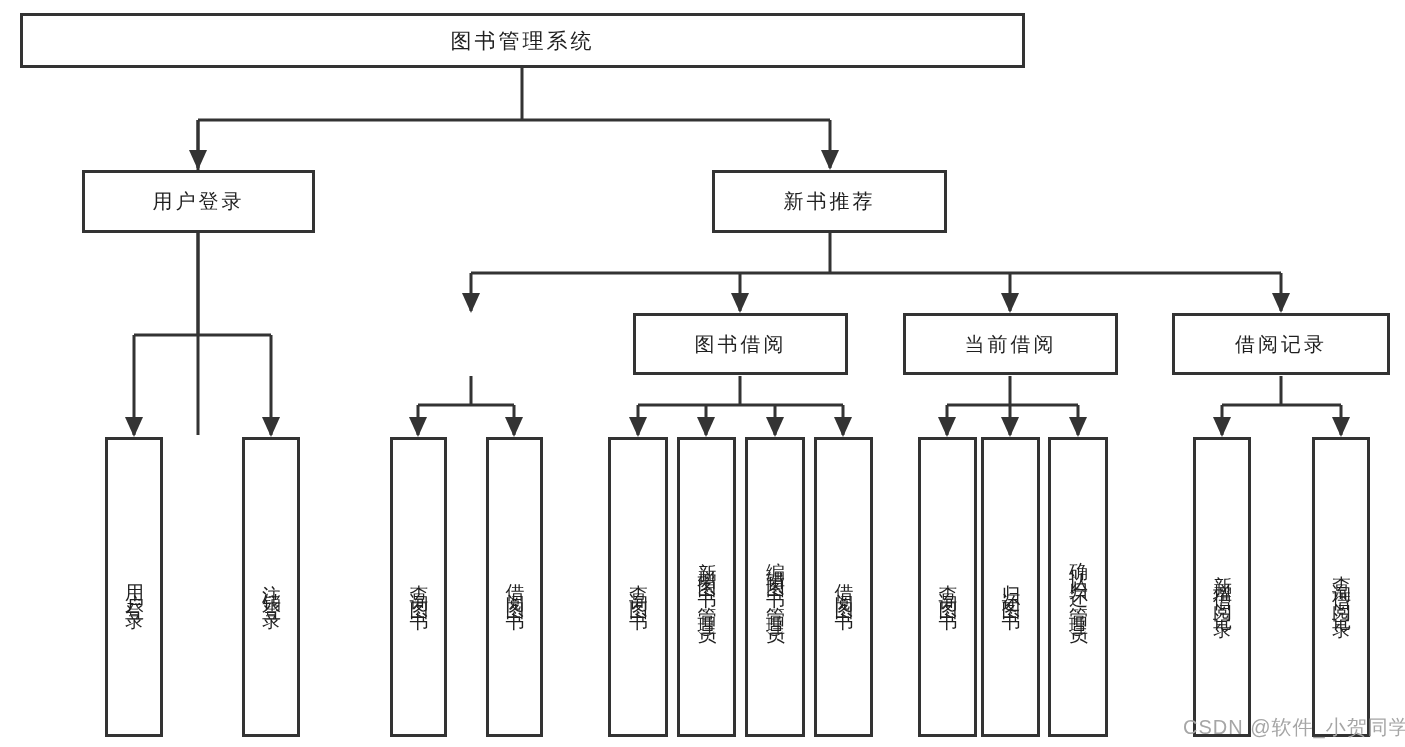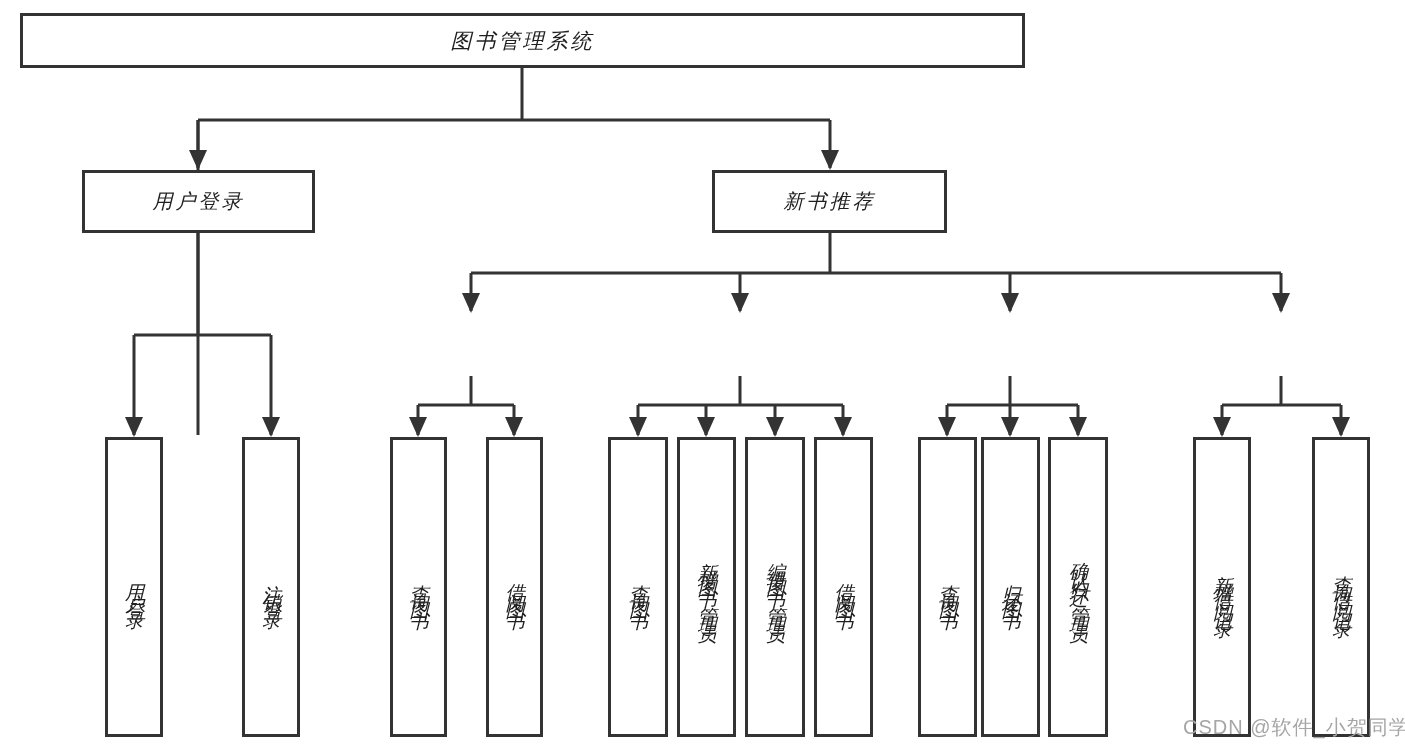--- a/index.html
+++ b/index.html
@@ -20,21 +20,20 @@
   svg.wires path{stroke:var(--line);stroke-width:3;fill:none;}
   svg.wires polygon{fill:var(--line);stroke:none;}
   .node{
     position:absolute;
     background:#fff;
     border:3px solid var(--line);
     box-sizing:border-box;
     display:flex;align-items:center;justify-content:center;
     color:var(--text);
     z-index:2;
-    font-style:italic;
   }
   .node.h span{font-size:20px;letter-spacing:3px;white-space:nowrap;}
   .node.root span{font-size:21px;letter-spacing:3px;}
   .node.v span{
     writing-mode:vertical-rl;
     text-orientation:mixed;
     font-size:19px;
     letter-spacing:9px;
     line-height:1.1;
     white-space:nowrap;
@@ -102,20 +101,29 @@
     <span>图书管理系统</span>
   </div>
 
   <div class="node h" style="left:82px;top:170px;width:233px;height:63px">
     <span>用户登录</span>
   </div>
   <div class="node h" style="left:712px;top:170px;width:235px;height:63px">
     <span>新书推荐</span>
   </div>
 
+  <div class="node h" style="left:633px;top:313px;width:215px;height:62px">
+    <span>图书借阅</span>
+  </div>
+  <div class="node h" style="left:903px;top:313px;width:215px;height:62px">
+    <span>当前借阅</span>
+  </div>
+  <div class="node h" style="left:1172px;top:313px;width:218px;height:62px">
+    <span>借阅记录</span>
+  </div>
 
   <div class="node v" style="left:105px;top:437px;width:58px;height:300px">
     <span>用户登录</span>
   </div>
   <div class="node v" style="left:242px;top:437px;width:58px;height:300px">
     <span>注销登录</span>
   </div>
 
   <div class="node v" style="left:390px;top:437px;width:57px;height:300px">
     <span>查询图书</span>

